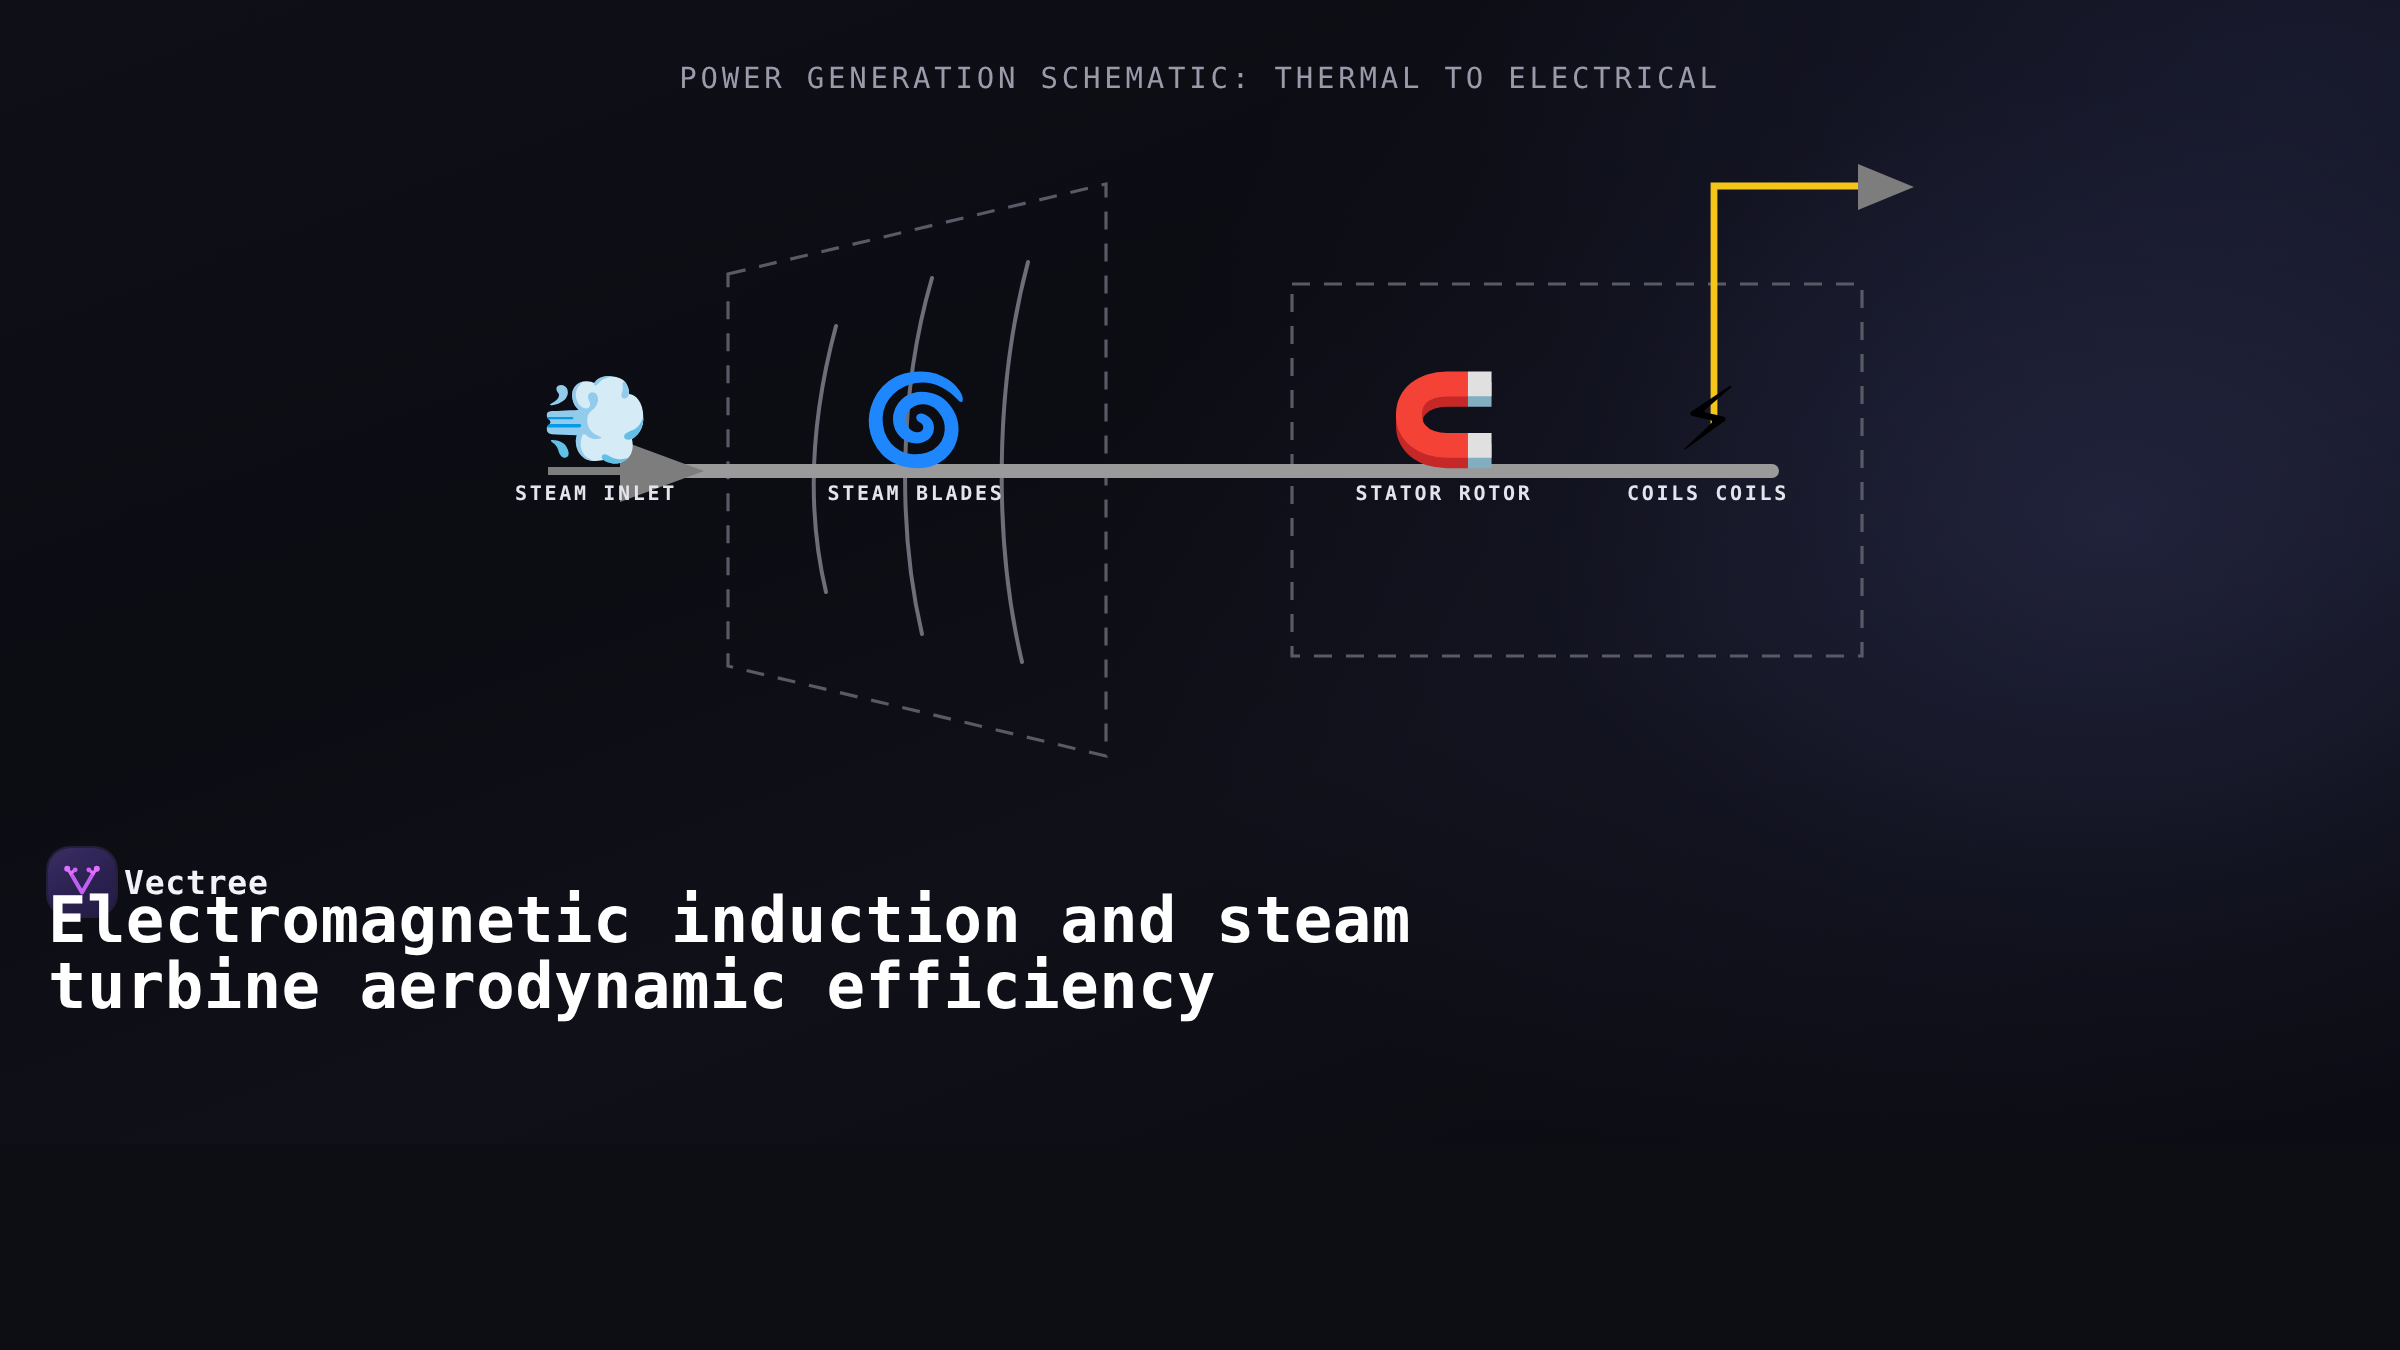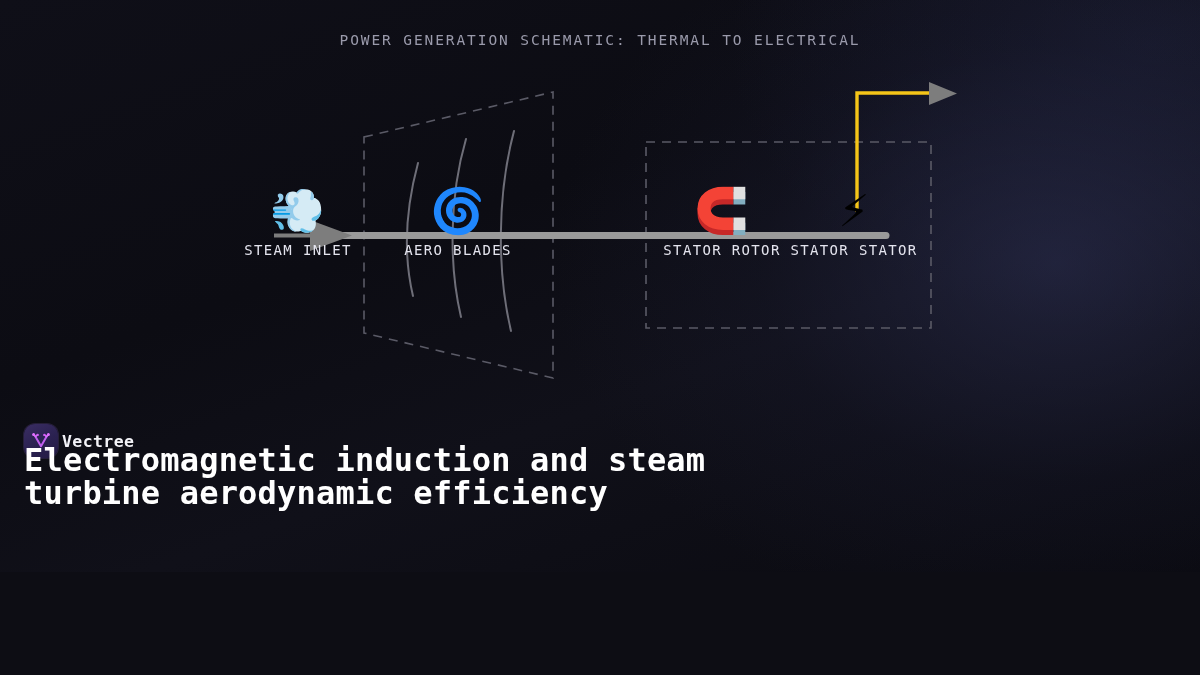--- a/index.html
+++ b/index.html
@@ -53,25 +53,26 @@
   .node .glyph {
     font-size: 44px;
     line-height: 44px;
     height: 46px;
     display: block;
     font-family: "DejaVu Sans", sans-serif;
   }
   .node .nlabel {
     display: block;
     margin-top: 7px;
-    font-size: 14px;
+    font-size: 10px;
     letter-spacing: 1.35px;
     color: #e4e4ee;
     white-space: pre;
     font-family: "DejaVu Sans Mono", "Liberation Mono", monospace;
+    font-weight: bold;
   }
 
   
   .footer {
     position: absolute;
     left: 0;
     bottom: 0;
     width: 1200px;
     height: 160px;
   }
@@ -152,31 +153,31 @@
       <path d="M 929 82 L 957 93.5 L 929 105 Z" fill="#7d7d7d"></path>
     </svg>
 
     <div class="node" style="left:298px; top:189px;">
       <span class="glyph">💨</span>
       <span class="nlabel">STEAM INLET</span>
     </div>
 
     <div class="node" style="left:458px; top:189px;">
       <span class="glyph">🌀</span>
-      <span class="nlabel">AERO BLADES</span>
+      <span class="nlabel">STEAM BLADES</span>
     </div>
 
     <div class="node" style="left:722px; top:189px;">
       <span class="glyph">🧲</span>
       <span class="nlabel">STATOR ROTOR</span>
     </div>
 
     <div class="node" style="left:854px; top:189px;">
       <span class="glyph">⚡</span>
-      <span class="nlabel">STATOR STATOR</span>
+      <span class="nlabel">COILS COILS</span>
     </div>
   </div>
 
   <div class="footer">
 
     <div class="brand-row">
       <div class="brand-logo">
         <svg width="22" height="22" viewBox="0 0 22 22">
           <path d="M5.4 6.6 L11 16.2 L16.6 6.6" fill="none" stroke="#c060f0" stroke-width="2" stroke-linecap="round" stroke-linejoin="round"></path>
           <path d="M5.4 6.6 L3.6 4.4 M5.4 6.6 L7.6 4.9" fill="none" stroke="#e070ff" stroke-width="1.6" stroke-linecap="round"></path>

